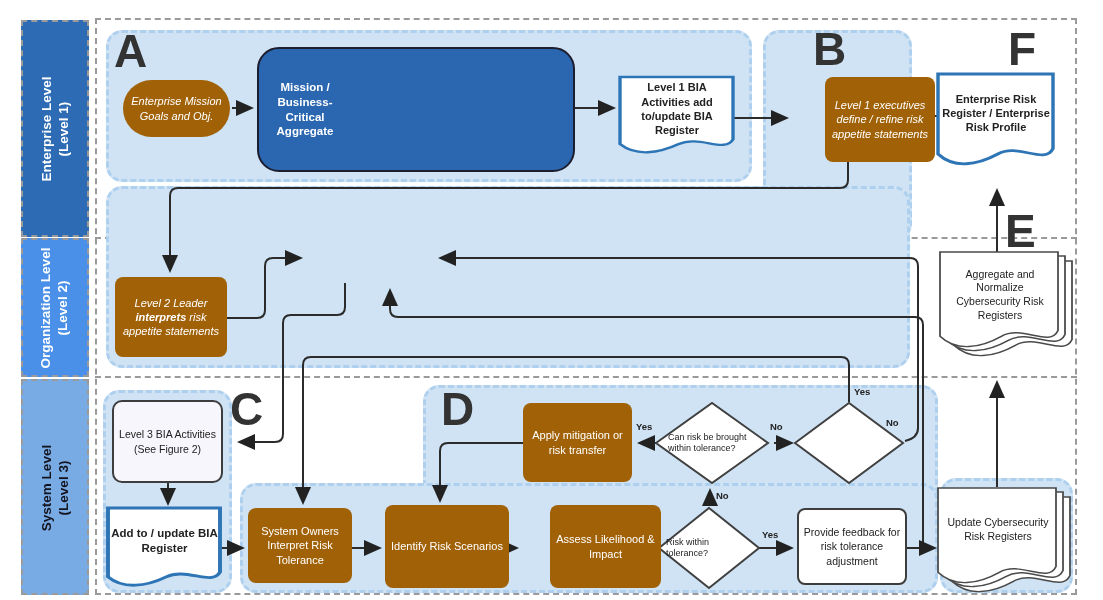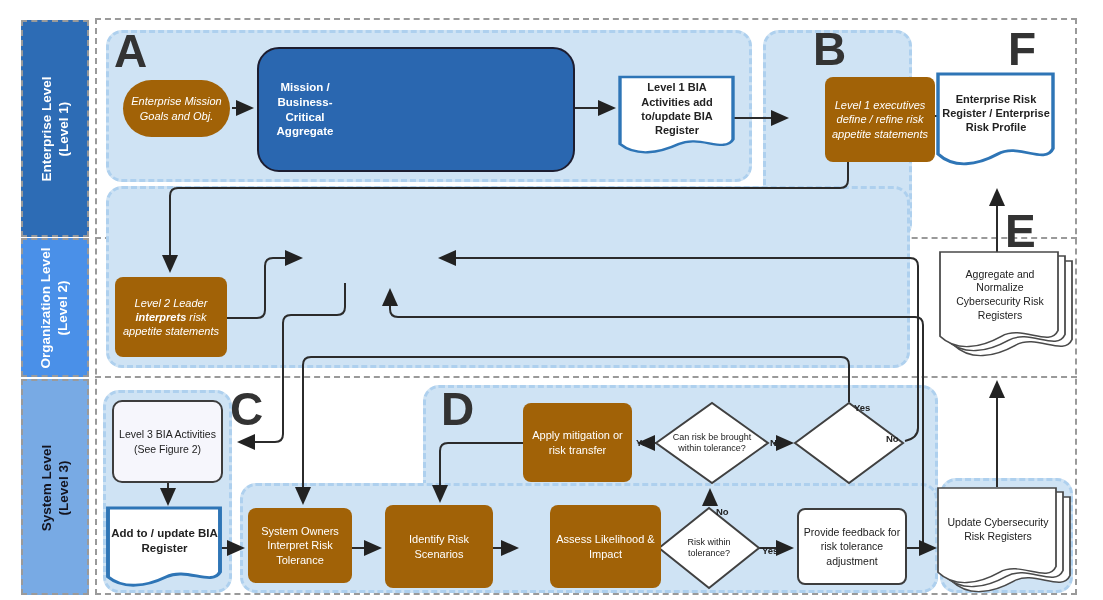--- a/index.html
+++ b/index.html
@@ -20,22 +20,22 @@
   .whitebox{position:absolute;background:#fff;border:2px solid #3d3d3d;border-radius:8px;display:flex;align-items:center;justify-content:center;text-align:center;font-size:10.5px;color:#222;line-height:1.35;padding:2px 0;box-sizing:border-box;}
   .lav{background:#f6f6fc;}
   .darkrect{position:absolute;background:#2a67b0;border:2px solid #1d1d30;border-radius:22px;box-sizing:border-box;}
   .dr-label{position:absolute;display:flex;align-items:center;justify-content:center;text-align:center;color:#fff;font-weight:bold;font-size:11.5px;line-height:1.3;}
   .sysbox{position:absolute;background:#f4f4f6;border:2px solid #232335;border-radius:14px;box-sizing:border-box;}
   .sys-label{position:absolute;display:flex;align-items:center;justify-content:center;text-align:center;color:#222;font-weight:bold;font-size:11px;line-height:1.3;}
   .oabox{position:absolute;background:#2e74c0;border:2px solid #232335;border-radius:16px;display:flex;align-items:center;justify-content:center;text-align:center;color:#fff;font-weight:bold;font-size:11px;line-height:1.3;}
   .doctext{position:absolute;display:flex;align-items:center;justify-content:center;text-align:center;font-size:10.5px;color:#222;line-height:1.3;}
   .bold{font-weight:bold;}
   .seclet{position:absolute;font-size:46px;font-weight:bold;color:#333;line-height:1;}
-  .elabel{position:absolute;font-size:9.5px;font-weight:bold;color:#222;margin-top:16px;}
-  .dtext{position:absolute;display:flex;align-items:center;justify-content:center;text-align:center;font-size:9px;color:#222;line-height:1.25;}
+  .elabel{position:absolute;font-size:9.5px;font-weight:bold;color:#222;}
+  .dtext{position:absolute;display:flex;align-items:center;justify-content:center;text-align:left;font-size:9px;color:#222;line-height:1.25;}
   svg{position:absolute;left:0;top:0;}
 </style>
 </head>
 <body>
 
 <div id="stage">
 
   <div class="frame" style="left:95px;top:18px;width:982px;height:577px;"></div>
   <div class="divider" style="left:95px;top:237px;width:982px;"></div>
   <div class="divider" style="left:95px;top:376px;width:982px;"></div>
@@ -136,21 +136,21 @@
   <div class="doctext bold" style="left:940px;top:78px;width:112px;height:70px;font-size:11px;">Enterprise Risk Register / Enterprise Risk Profile</div>
 
   <div class="bluebox ital" style="left:115px;top:277px;width:112px;height:80px;">
     <span><span>Level 2 Leader </span><span class="bold">interprets</span><span> risk appetite statements</span></span>
   </div>
   <div class="doctext" style="left:944px;top:258px;width:112px;height:74px;">Aggregate and Normalize Cybersecurity Risk Registers</div>
 
   <div class="whitebox lav" style="left:112px;top:400px;width:111px;height:83px;border-radius:10px;">Level 3 BIA Activities (See Figure 2)</div>
   <div class="doctext bold" style="left:110px;top:513px;width:109px;height:55px;font-size:11.5px;">Add to / update BIA Register</div>
   <div class="bluebox" style="left:248px;top:508px;width:104px;height:75px;">System Owners Interpret Risk Tolerance</div>
-  <div class="bluebox" style="left:385px;top:505px;width:108px;height:83px;">Identify Risk Scenarios</div>
+  <div class="bluebox" style="left:385px;top:505px;width:124px;height:83px;">Identify Risk Scenarios</div>
   <div class="bluebox" style="left:550px;top:505px;width:111px;height:83px;">Assess Likelihood &amp; Impact</div>
   <div class="bluebox" style="left:523px;top:403px;width:109px;height:79px;">Apply mitigation or risk transfer</div>
   <div class="whitebox" style="left:797px;top:508px;width:110px;height:77px;">Provide feedback for risk tolerance adjustment</div>
   <div class="doctext" style="left:942px;top:496px;width:112px;height:68px;">Update Cybersecurity Risk Registers</div>
 
   <div class="dtext" style="left:668px;top:418px;width:88px;height:50px;">Can risk be brought within tolerance?</div>
   <div class="dtext" style="left:666px;top:528px;width:86px;height:40px;">Risk within tolerance?</div>
 
   <div class="elabel" style="left:636px;top:421px;">Yes</div>
   <div class="elabel" style="left:770px;top:421px;">No</div>

